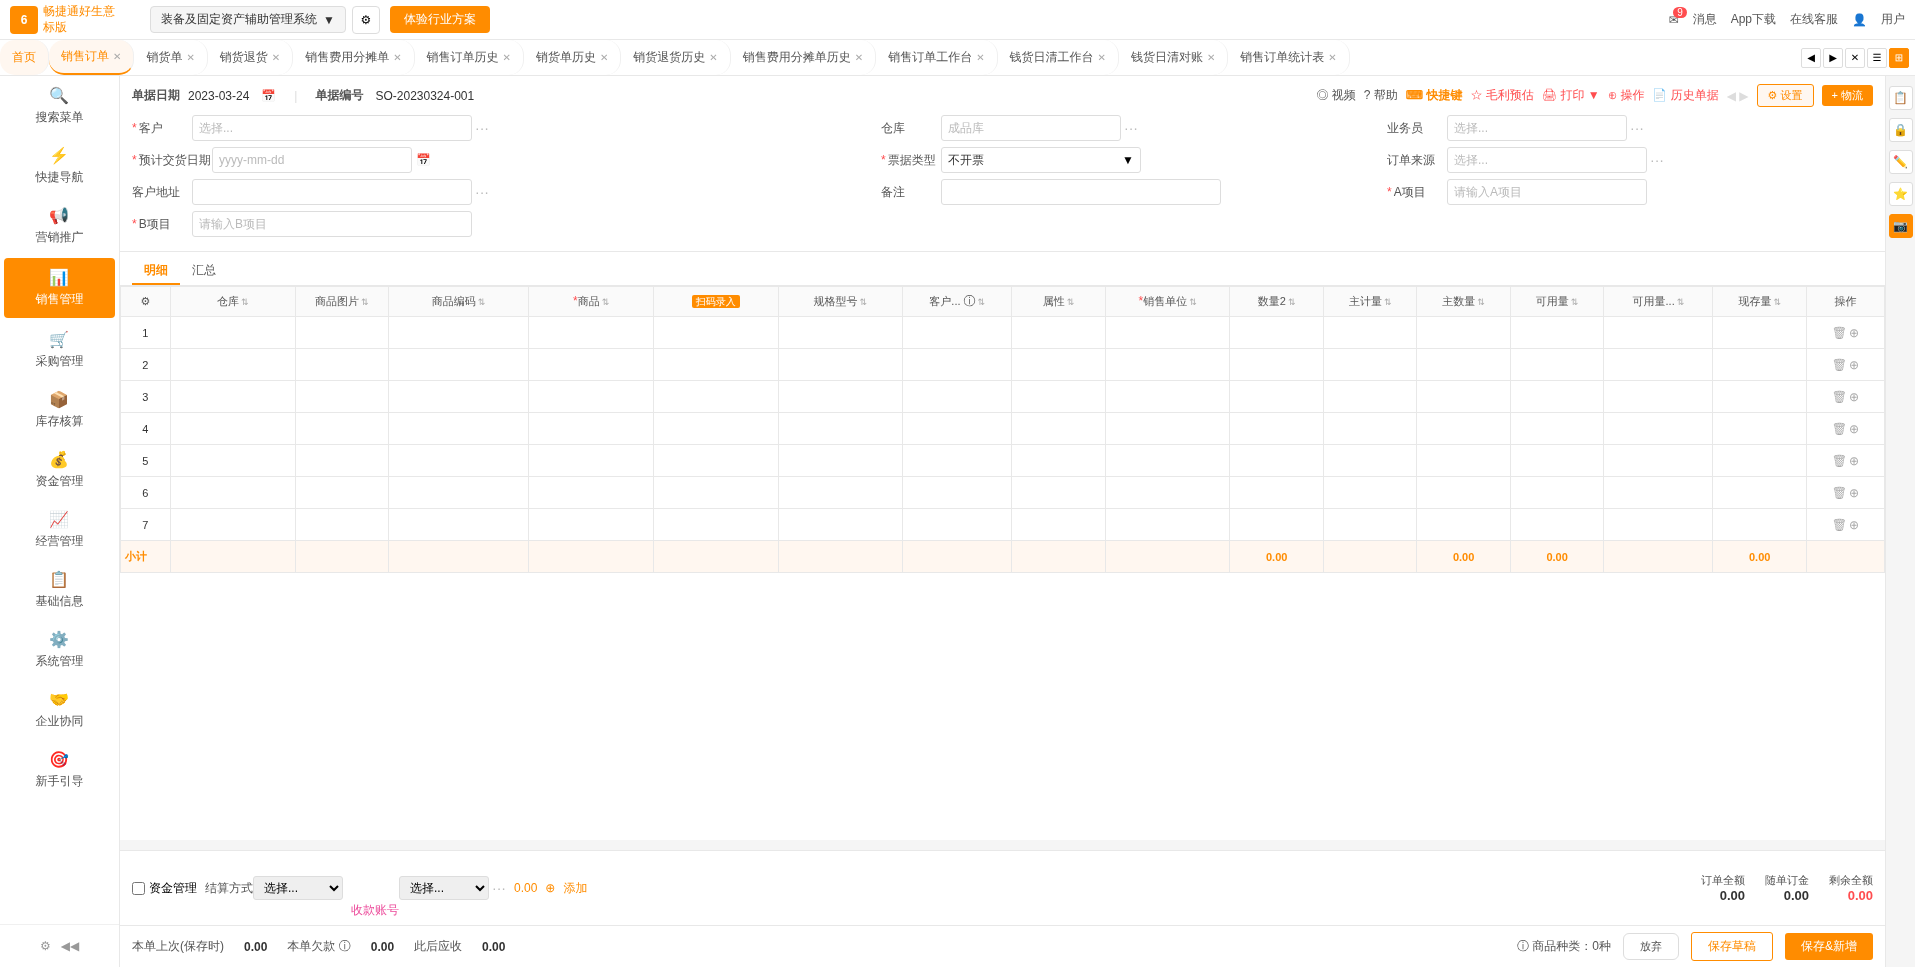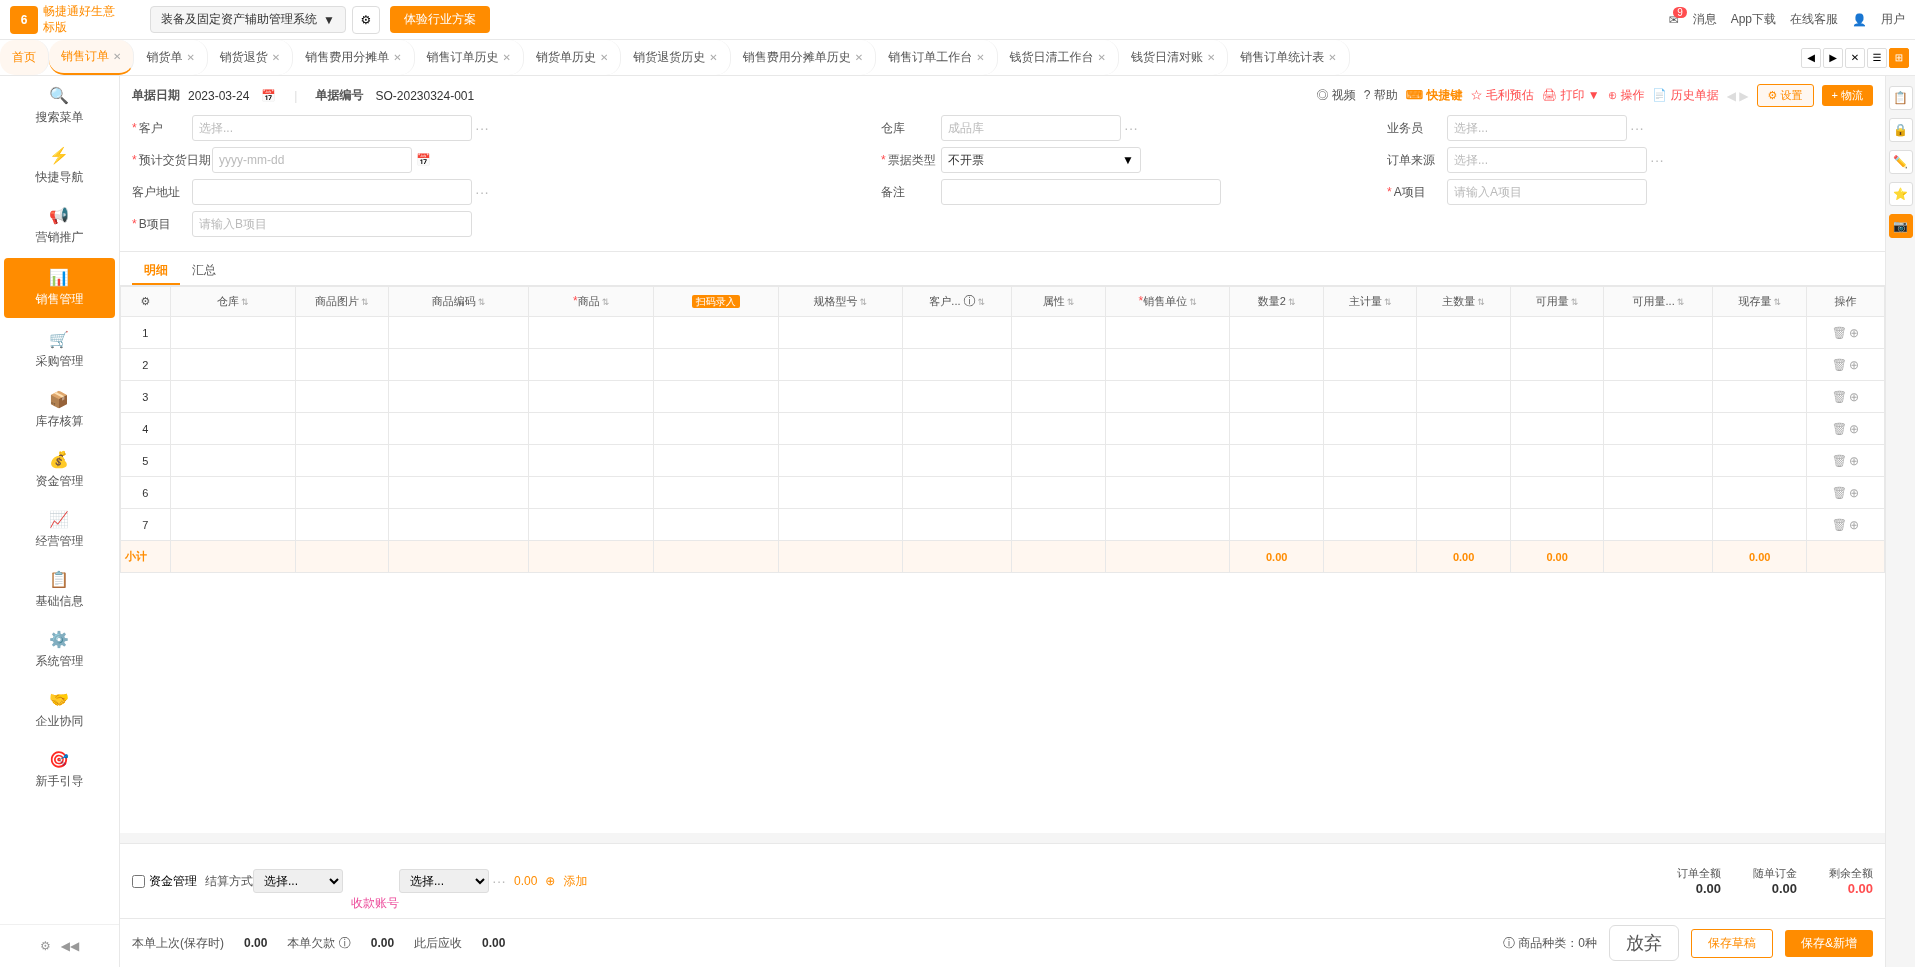--- a/index.html
+++ b/index.html
@@ -94,21 +94,21 @@
     .checkbox-label { display: flex; align-items: center; gap: 4px; cursor: pointer; }
     .footer-field { display: flex; align-items: center; }
     .footer-input { border: 1px solid #ddd; border-radius: 3px; padding: 2px 6px; font-size: 12px; height: 24px; width: 80px; }
     .footer-num { color: #ff8c00; font-size: 12px; }
     .add-link { color: #ff8c00; cursor: pointer; font-size: 12px; }
 
     
     .bottom-bar { background: #fff; border-top: 1px solid #e8e8e8; padding: 6px 12px; display: flex; align-items: center; gap: 20px; flex-shrink: 0; }
     .bottom-info { display: flex; align-items: center; gap: 20px; font-size: 12px; color: #555; }
     .bottom-num { color: #333; font-weight: bold; }
-    .discard-btn { padding: 5px 16px; border: 1px solid #ddd; border-radius: 6px; cursor: pointer; background: #fff; color: #555; font-size: 18px; text-align: right; }
+    .discard-btn { padding: 5px 16px; border: 1px solid #ddd; border-radius: 6px; cursor: pointer; background: #fff; color: #555; font-size: 11px; text-align: right; }
     .save-draft-btn { padding: 5px 16px; border: 1px solid #ff8c00; border-radius: 3px; cursor: pointer; background: #fff; color: #ff8c00; font-size: 12px; }
     .save-new-btn { padding: 5px 16px; border: none; border-radius: 3px; cursor: pointer; background: #ff8c00; color: white; font-size: 12px; }
 
     
     .right-panel { width: 30px; background: #f5f5f5; display: flex; flex-direction: column; align-items: center; padding-top: 10px; gap: 8px; border-left: 1px solid #e8e8e8; flex-shrink: 0; }
     .right-panel-btn { width: 24px; height: 24px; display: flex; align-items: center; justify-content: center; border: 1px solid #ddd; border-radius: 3px; cursor: pointer; background: #fff; font-size: 12px; color: #666; }
 
     .scrollbar-area { height: 10px; background: #f5f5f5; overflow-x: auto; margin: 0 12px; }
     .scrollbar-inner { width: 500px; height: 10px; }
 
@@ -524,21 +524,21 @@
         <span style="color:#ec4899;margin-top:45px;">收款账号</span>
         <select class="footer-input" style="width:90px;">
           <option>选择...</option>
         </select>
         <span class="field-dots">···</span>
       </div>
       <span class="footer-num">0.00</span>
       <span style="color:#ff8c00;">⊕</span>
       <span class="add-link">添加</span>
 
-      <div style="margin-left:auto;display:flex;align-items:center;gap:32px;">
+      <div style="margin-left:auto;display:flex;align-items:center;gap:20px;">
         <div style="display:flex;flex-direction:column;align-items:flex-end;">
           <span style="color:#555;font-size:11px;">订单全额</span>
           <span style="color:#333;font-weight:bold;font-size:13px;">0.00</span>
         </div>
         <div style="display:flex;flex-direction:column;align-items:flex-end;">
           <span style="color:#555;font-size:11px;">随单订金</span>
           <span style="color:#333;font-weight:bold;font-size:13px;">0.00</span>
         </div>
         <div style="display:flex;flex-direction:column;align-items:flex-end;">
           <span style="color:#555;font-size:11px;">剩余全额</span>

